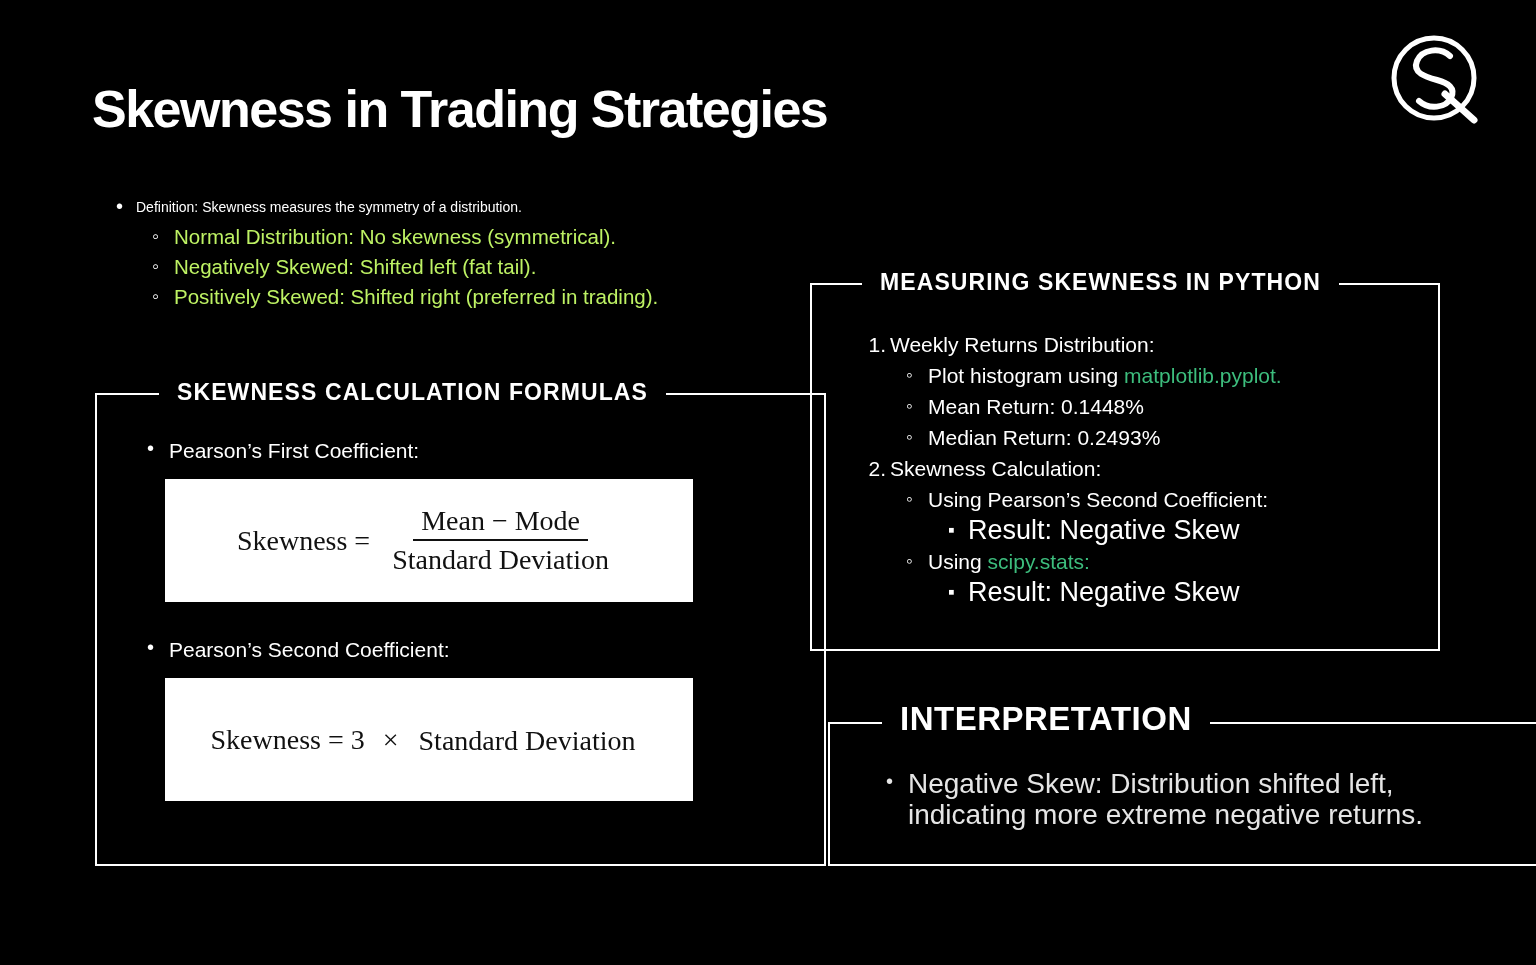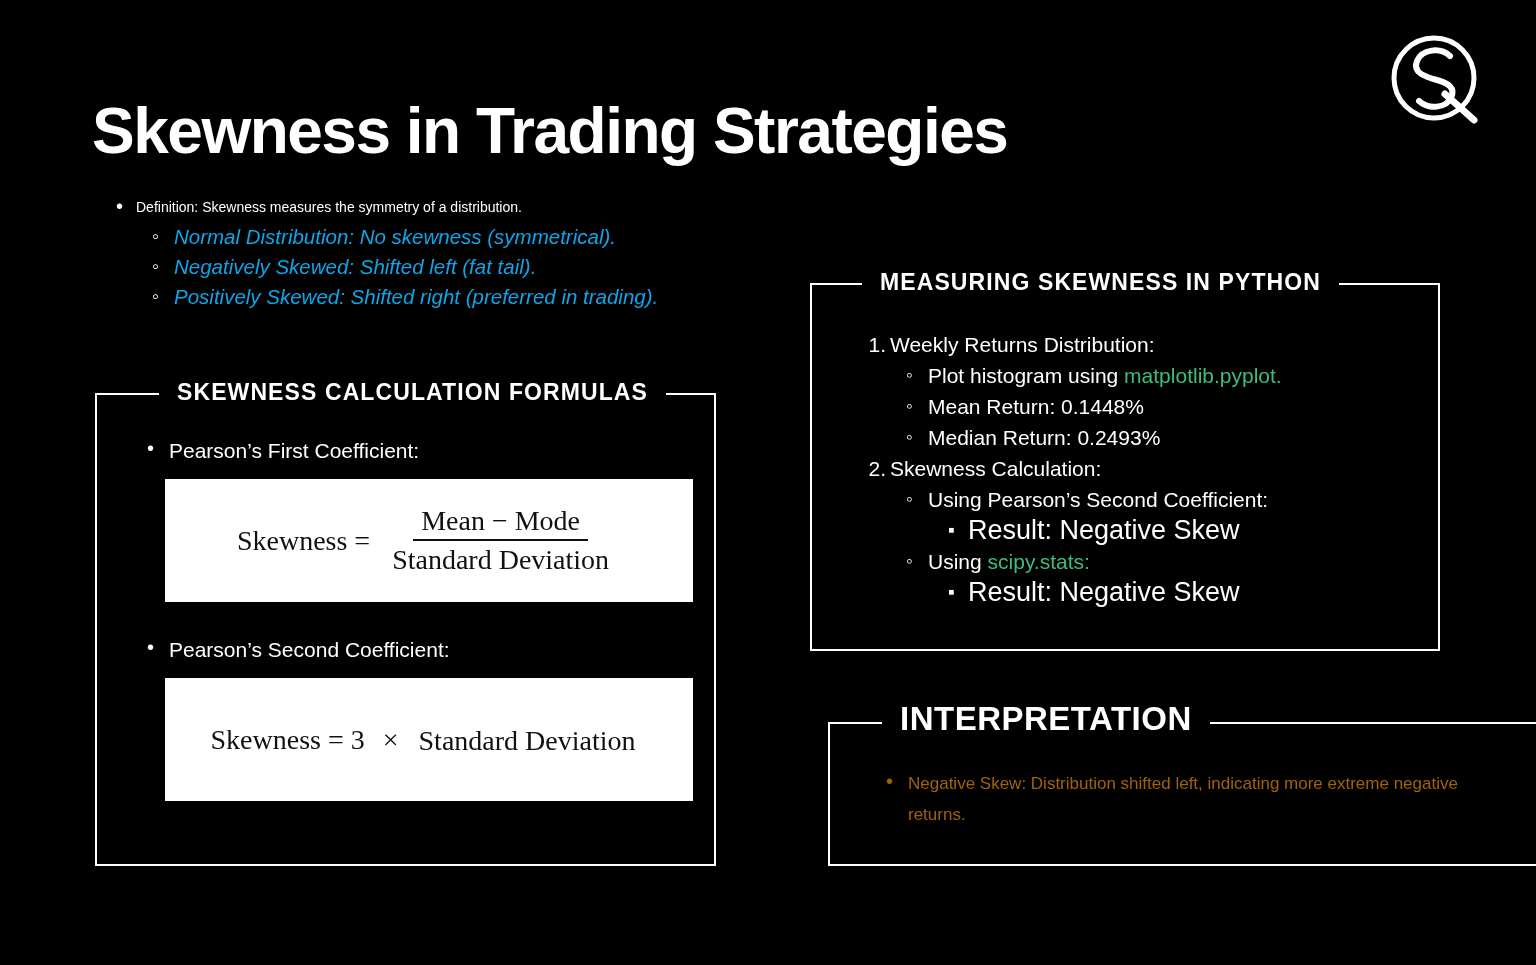--- a/index.html
+++ b/index.html
@@ -24,22 +24,22 @@
     top: 28px;
     right: 50px;
     width: 104px;
     height: 104px;
   }
 
   
   .title {
     position: absolute;
     left: 92px;
-    top: 98px;
-    font-size: 64px;
+    top: 82px;
+    font-size: 52px;
     font-weight: bold;
     letter-spacing: -1.5px;
     color: #ffffff;
     line-height: 1.05;
   }
 
   
   .definition {
     position: absolute;
     left: 112px;
@@ -59,22 +59,21 @@
     left: 4px;
     top: -1px;
     font-size: 20px;
     color: #ffffff;
   }
   .def-l2 {
     position: relative;
     padding-left: 62px;
     font-size: 20.5px;
     line-height: 30px;
-    color: #0ea5e9;
-    font-style: italic;
+    color: #bef264;
   }
   .def-l2::before {
     content: "\25E6";
     position: absolute;
     left: 40px;
     top: -1px;
     font-size: 20px;
     color: #ffffff;
   }
 
@@ -97,21 +96,21 @@
   .panel-title.big {
     font-size: 33px;
     letter-spacing: 0.5px;
     top: -24px;
   }
 
   
   #panel-formulas {
     left: 95px;
     top: 393px;
-    width: 621px;
+    width: 731px;
     height: 473px;
   }
   #panel-formulas .panel-title { left: 62px; }
   .formula-bullet {
     position: relative;
     margin-left: 50px;
     padding-left: 22px;
     font-size: 21px;
     color: #ffffff;
   }
@@ -217,23 +216,23 @@
     left: 828px;
     top: 722px;
     width: 718px;
     height: 144px;
   }
   #panel-interpretation .panel-title { left: 52px; }
   .interp-bullet {
     position: relative;
     margin: 0 30px 0 56px;
     padding-left: 22px;
-    font-size: 17px;
+    font-size: 28px;
     line-height: 31px;
-    color: #a16207;
+    color: #e5e5e5;
   }
   .interp-bullet::before {
     content: "\2022";
     position: absolute;
     left: 0;
     top: -2px;
     font-size: 20px;
   }
 </style>
 </head>

